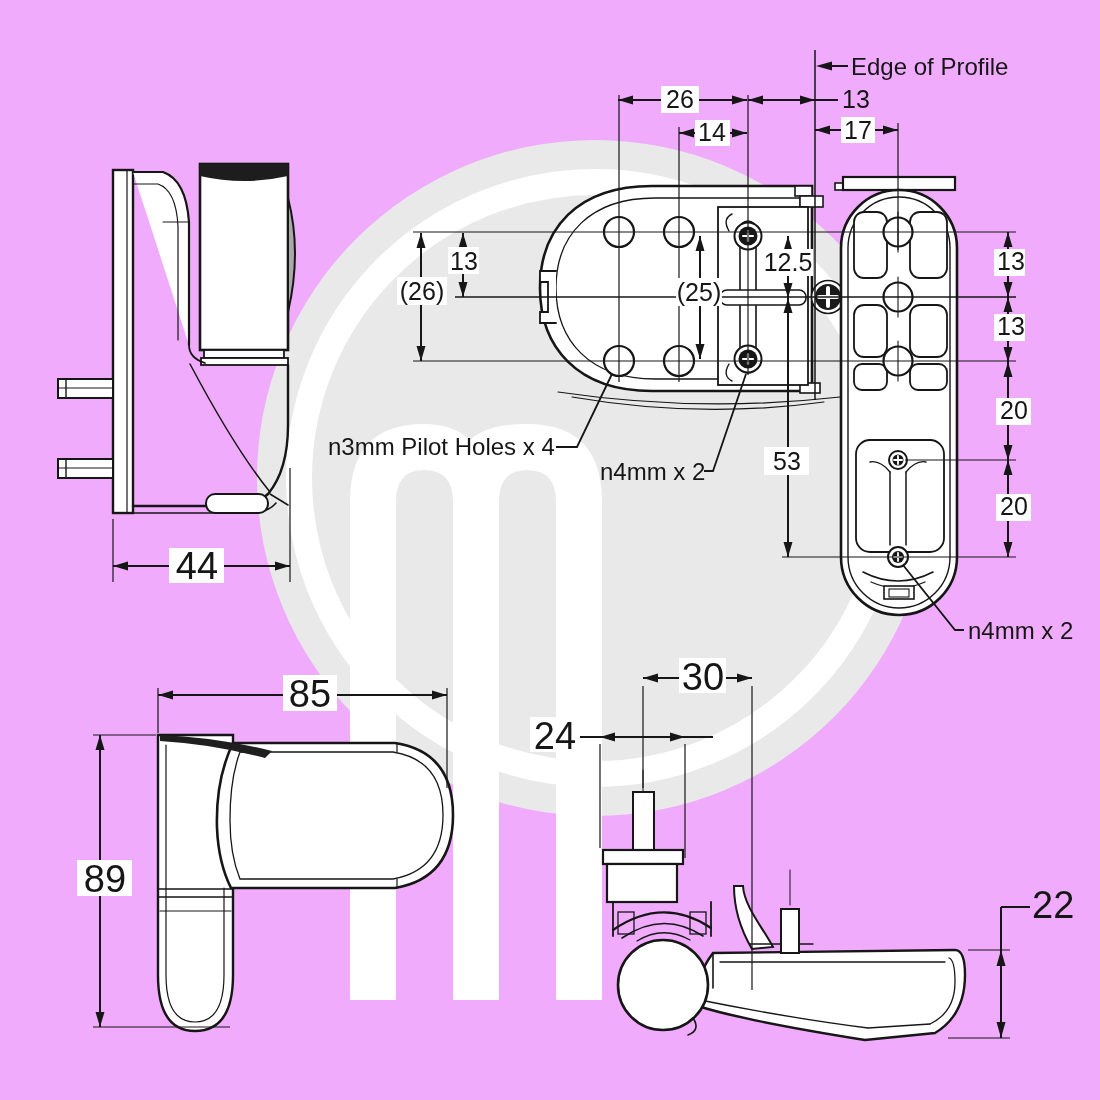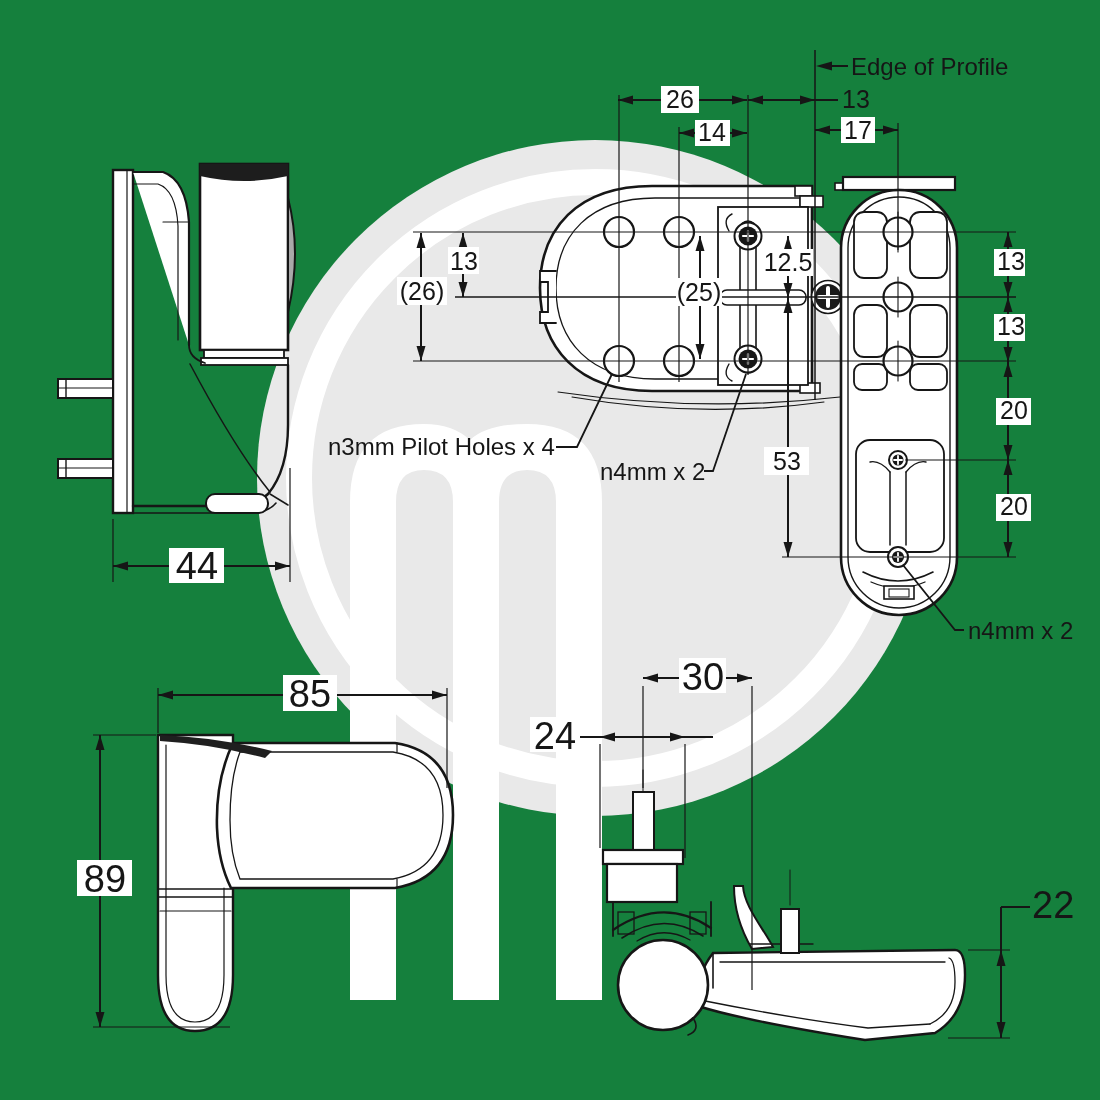--- a/index.html
+++ b/index.html
@@ -1,16 +1,16 @@
 <!DOCTYPE html>
 <html><head>
 <meta charset="utf-8">
 <style>
   html,body{margin:0;padding:0;background:#ffffff;}
-  .page{width:1100px;height:1100px;position:relative;background:#15803d;overflow:hidden;}
+  .page{width:1100px;height:1100px;position:relative;background:#f0abfc;overflow:hidden;}
   svg{display:block;}
   text{font-family:"Liberation Sans", sans-serif; fill:#161616;}
   .dim-s{font-size:25px;}
   .dim-l{font-size:38px;}
   .lbl{font-size:24px;}
   .mid{text-anchor:middle;}
   .st{text-anchor:start;}
 </style>
 </head>
 <body>

